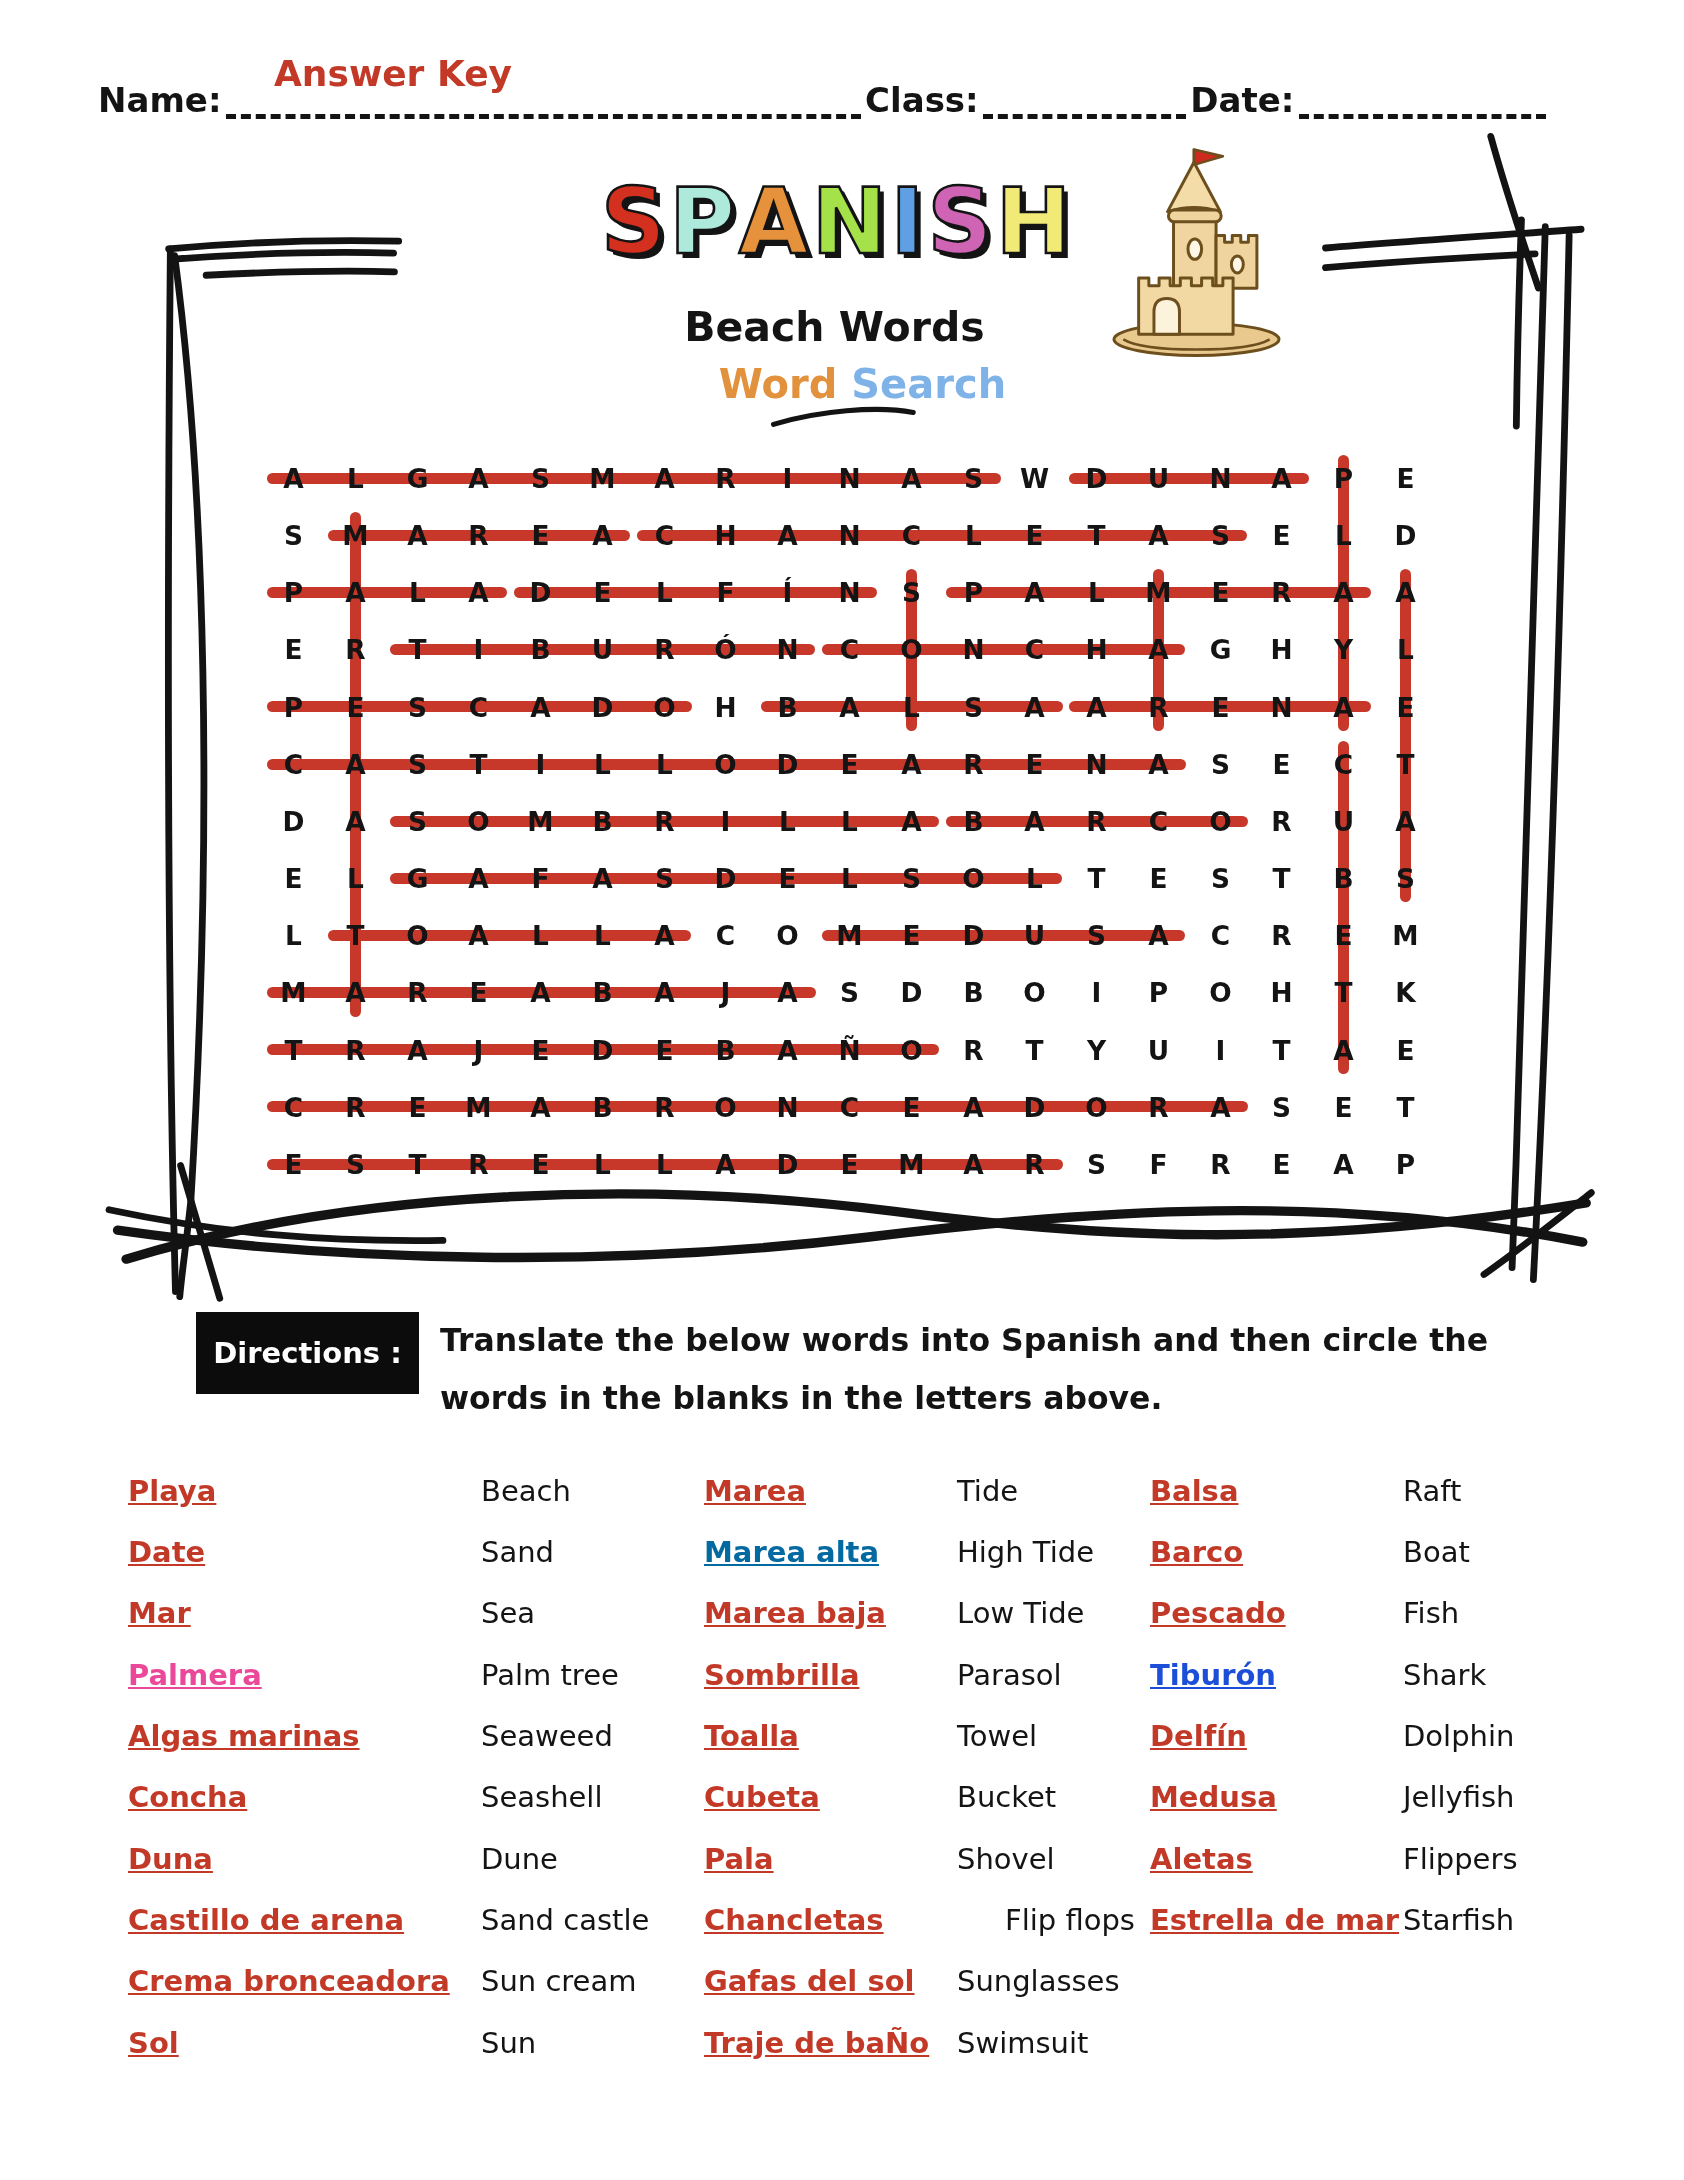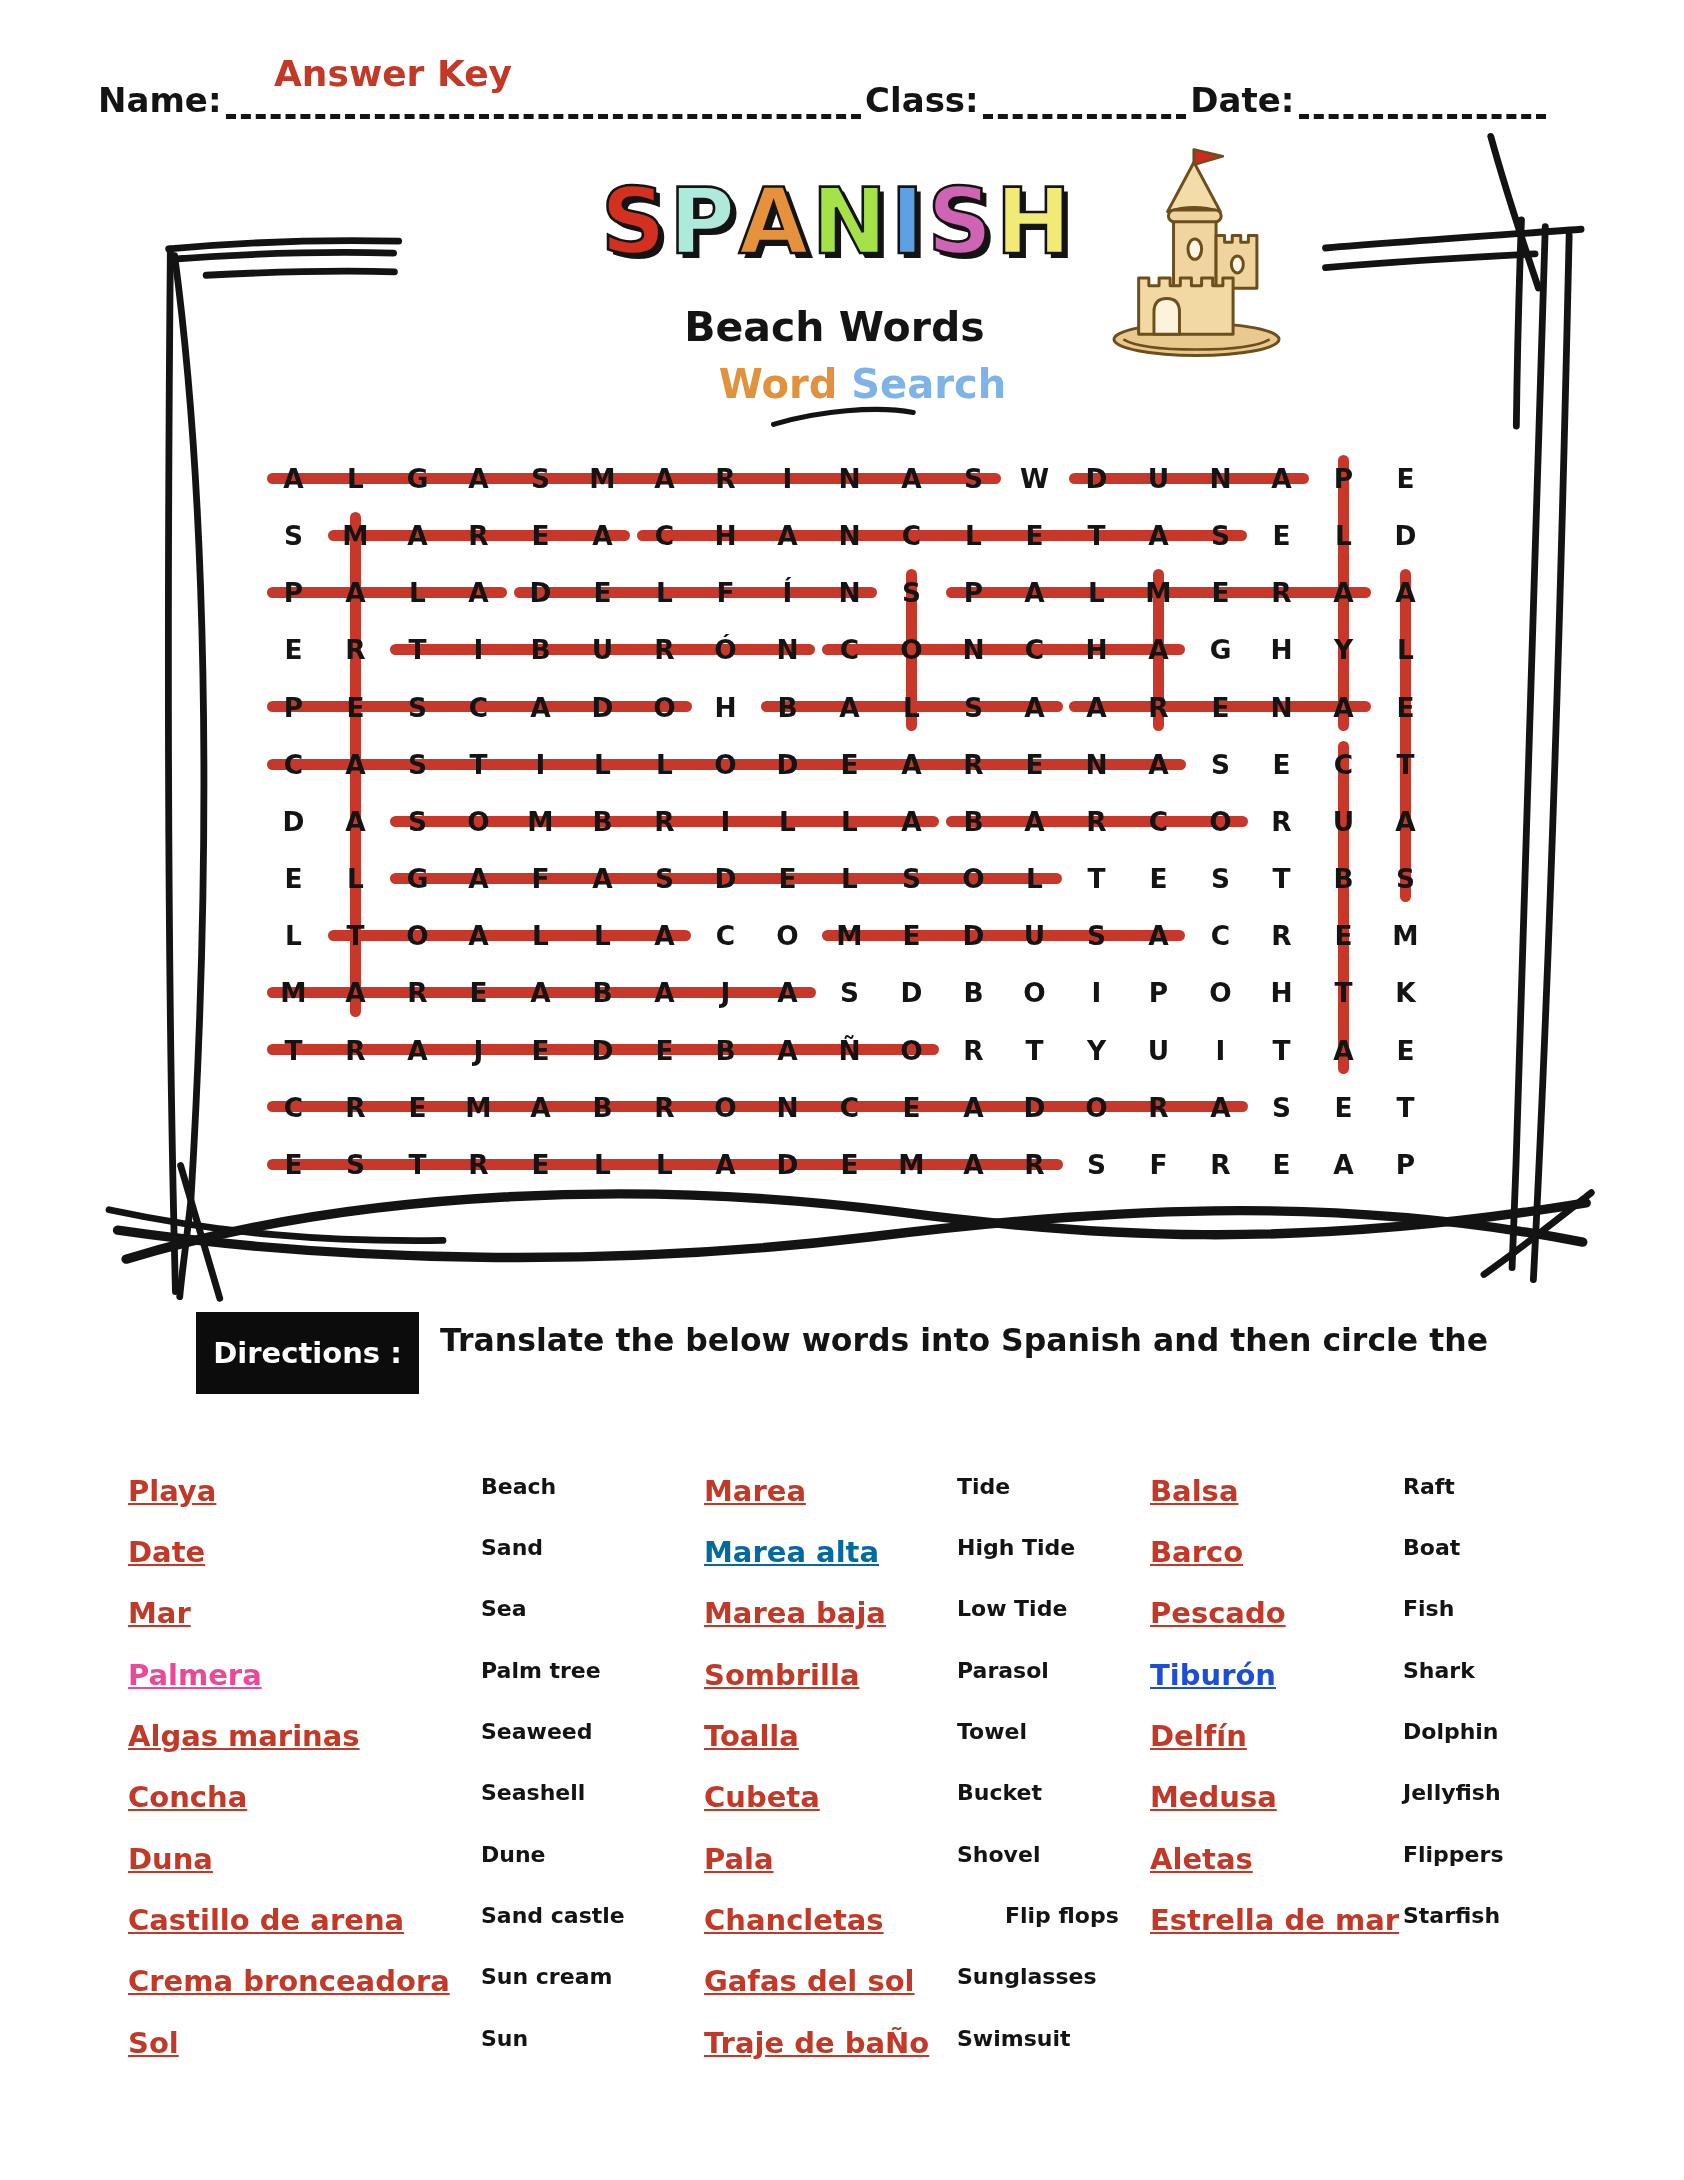--- a/index.html
+++ b/index.html
@@ -54,21 +54,21 @@
     position:absolute; left:196px; top:1312px; width:223px; height:82px; background:#0c0c0c;
     color:#ffffff; display:flex; align-items:center; justify-content:center;
     font-size:29px; font-weight:700;
   }
   .dir-line { position:absolute; left:440px; font-size:31.5px; font-weight:700; white-space:nowrap; color:#141414; }
   .dir-line-1 { top:1322px; }
   .dir-line-2 { top:1380px; }
 
   
   .wl-es { position:absolute; font-size:29px; font-weight:700; white-space:nowrap;text-decoration:underline; }
-  .wl-en { position:absolute; font-size:22px; font-weight:700; white-space:nowrap; color:#141414; }
+  .wl-en { position:absolute; font-size:29px; font-weight:400; white-space:nowrap; color:#141414; }
 </style>
 </head>
 <body>
 
 <div id="page">
 
   <svg class="decor" viewBox="0 0 1978 2560">
     <g stroke="#131313" stroke-width="8" fill="none" stroke-linecap="round">
 
       <path d="M200,292 C197,620 195,1100 206,1516"></path>
@@ -414,20 +414,21 @@
       <div class="grid-letter" style="left: 1190px; top: 1146px;">R</div>
       <div class="grid-letter" style="left: 1251px; top: 1146px;">E</div>
       <div class="grid-letter" style="left: 1313px; top: 1146px;">A</div>
       <div class="grid-letter" style="left: 1375px; top: 1146px;">P</div>
     </div>
 
   <div class="dir-box">
     <span>Directions :</span>
   </div>
   <div class="dir-line dir-line-1">Translate the below words into Spanish and then circle the</div>
+  <div class="dir-line dir-line-2">words in the blanks in the letters above.</div>
 
   <div id="word-list">
       <div class="wl-es" style="color: rgb(194, 58, 39); left: 128px; top: 1474px;">Playa</div>
       <div class="wl-en" style="left: 481px; top: 1474px;">Beach</div>
       <div class="wl-es" style="color: rgb(194, 58, 39); left: 128px; top: 1535px;">Date</div>
       <div class="wl-en" style="left: 481px; top: 1535px;">Sand</div>
       <div class="wl-es" style="color: rgb(194, 58, 39); left: 128px; top: 1596px;">Mar</div>
       <div class="wl-en" style="left: 481px; top: 1596px;">Sea</div>
       <div class="wl-es" style="color: #ec4899; left: 128px; top: 1658px;">Palmera</div>
       <div class="wl-en" style="left: 481px; top: 1658px;">Palm tree</div>

